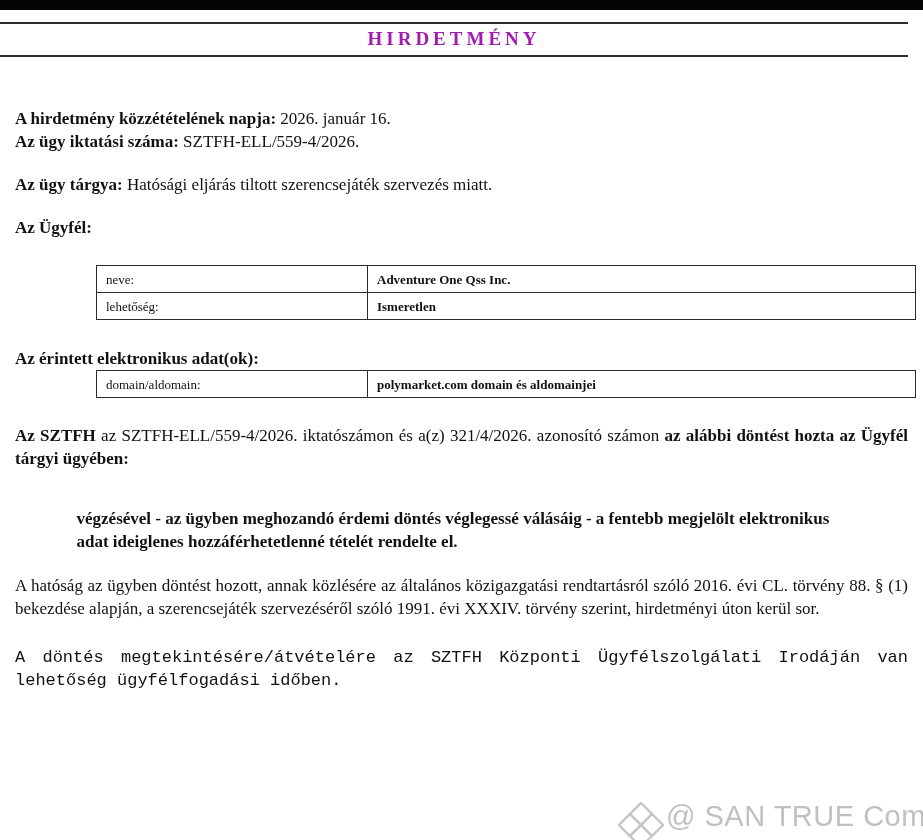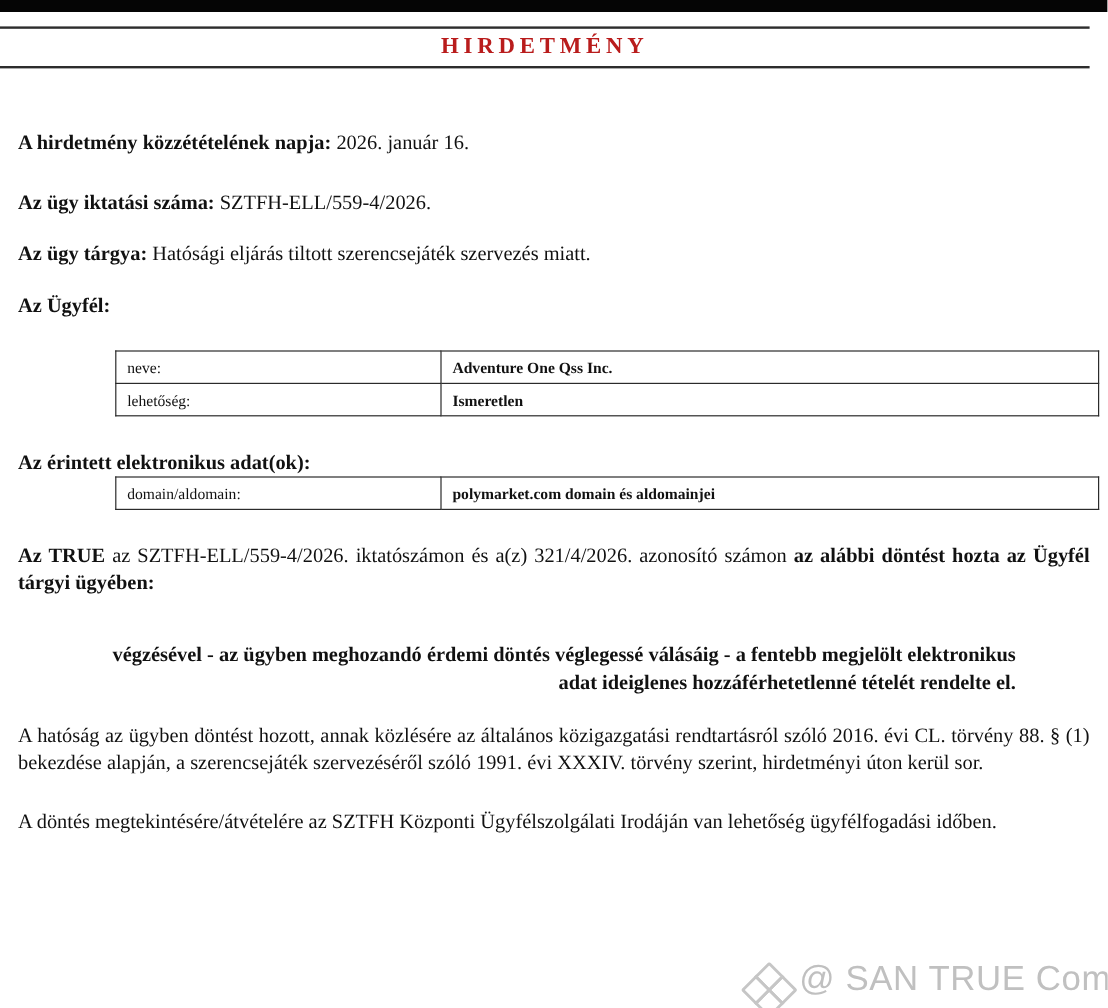--- a/index.html
+++ b/index.html
@@ -25,37 +25,37 @@
     border-top: 2px solid #2d2d2d;
     border-bottom: 2px solid #2d2d2d;
     text-align: center;
     padding: 4px 0 5px 0;
   }
   .title-block h1 {
     margin: 0;
     font-size: 19px;
     font-weight: bold;
     letter-spacing: 4px;
-    color: #b91c1c;
+    color: #a21caf;
   }
   .content { padding: 0 15px; }
   p { margin: 0; font-size: 17px; line-height: 23px; }
   .field { text-align: justify; }
   .m-napja    { margin-top: 50px; }
   .m-eljaro   { margin-top: 26px; }
-  .m-iktatasi { margin-top: 27px; }
+  .m-iktatasi { }
   .m-targya   { margin-top: 20px; }
   .m-ugyfel   { margin-top: 20px; }
   .m-table1   { margin-top: 26px; }
   .m-erintett { margin-top: 27px; }
   .m-table2   { }
   .m-sztfh    { margin-top: 26px; }
   .m-center   { margin-top: 37px; }
   .m-hatosag  { margin-top: 21px; }
-  .m-dontes   { margin-top: 26px; }
+  .m-dontes   { margin-top: 26px; font-family: Liberation Mono, monospace; }
   b, .bold { font-weight: bold; }
   table.doc-table {
     border-collapse: collapse;
     margin-left: 81px;
     width: 820px;
     table-layout: fixed;
   }
   table.doc-table, table.doc-table td {
     border: 1.5px solid #2b2b2b;
   }
@@ -66,21 +66,21 @@
     height: 22px;
     vertical-align: middle;
     overflow: hidden;
     white-space: nowrap;
   }
   td.col-label { width: 252px; }
   td.col-value { font-weight: bold; }
   .centered-decision {
     max-width: 770px;
     margin-left: auto; margin-right: auto;
-    text-align: right;
+    text-align: left;
     font-weight: bold;
   }
   .body-par { text-align: justify; }
   .watermark {
     position: absolute;
     left: 618px; top: 794px;
     display: flex;
     align-items: flex-start;
     pointer-events: none;
     z-index: 5;
@@ -134,21 +134,21 @@
 
     <table class="doc-table m-table2">
       <tbody>
         <tr>
           <td class="col-label">domain/aldomain:</td>
           <td class="col-value">polymarket.com domain és aldomainjei</td>
         </tr>
       </tbody>
     </table>
 
-    <p class="field m-sztfh"><b>Az TRUE</b><span> az SZTFH-ELL/559-4/2026. iktatószámon és a(z) 321/4/2026. azonosító számon </span><b>az alábbi döntést hozta az Ügyfél tárgyi ügyében:</b></p>
+    <p class="field m-sztfh"><b>Az SZTFH</b><span> az SZTFH-ELL/559-4/2026. iktatószámon és a(z) 321/4/2026. azonosító számon </span><b>az alábbi döntést hozta az Ügyfél tárgyi ügyében:</b></p>
 
     <p class="centered-decision m-center">végzésével - az ügyben meghozandó érdemi döntés véglegessé válásáig - a fentebb megjelölt elektronikus adat ideiglenes hozzáférhetetlenné tételét rendelte el.</p>
 
     <p class="body-par m-hatosag">A hatóság az ügyben döntést hozott, annak közlésére az általános közigazgatási rendtartásról szóló 2016. évi CL. törvény 88. § (1) bekezdése alapján, a szerencsejáték szervezéséről szóló 1991. évi XXXIV. törvény szerint, hirdetményi úton kerül sor.</p>
 
     <p class="body-par m-dontes">A döntés megtekintésére/átvételére az SZTFH Központi Ügyfélszolgálati Irodáján van lehetőség ügyfélfogadási időben.</p>
 
   </div>
 
   <div class="watermark">

